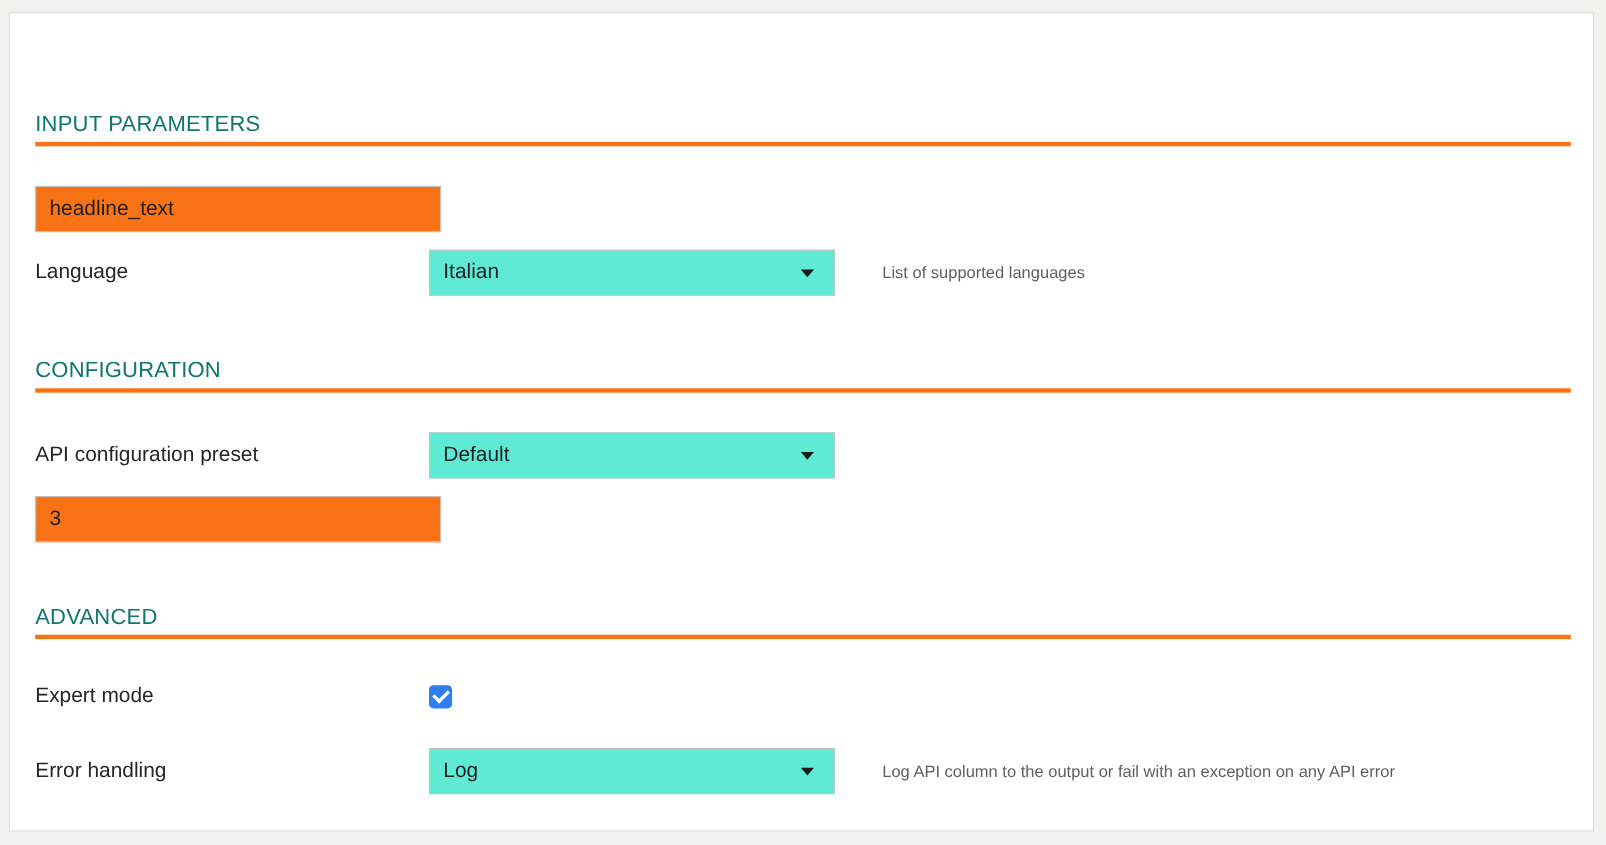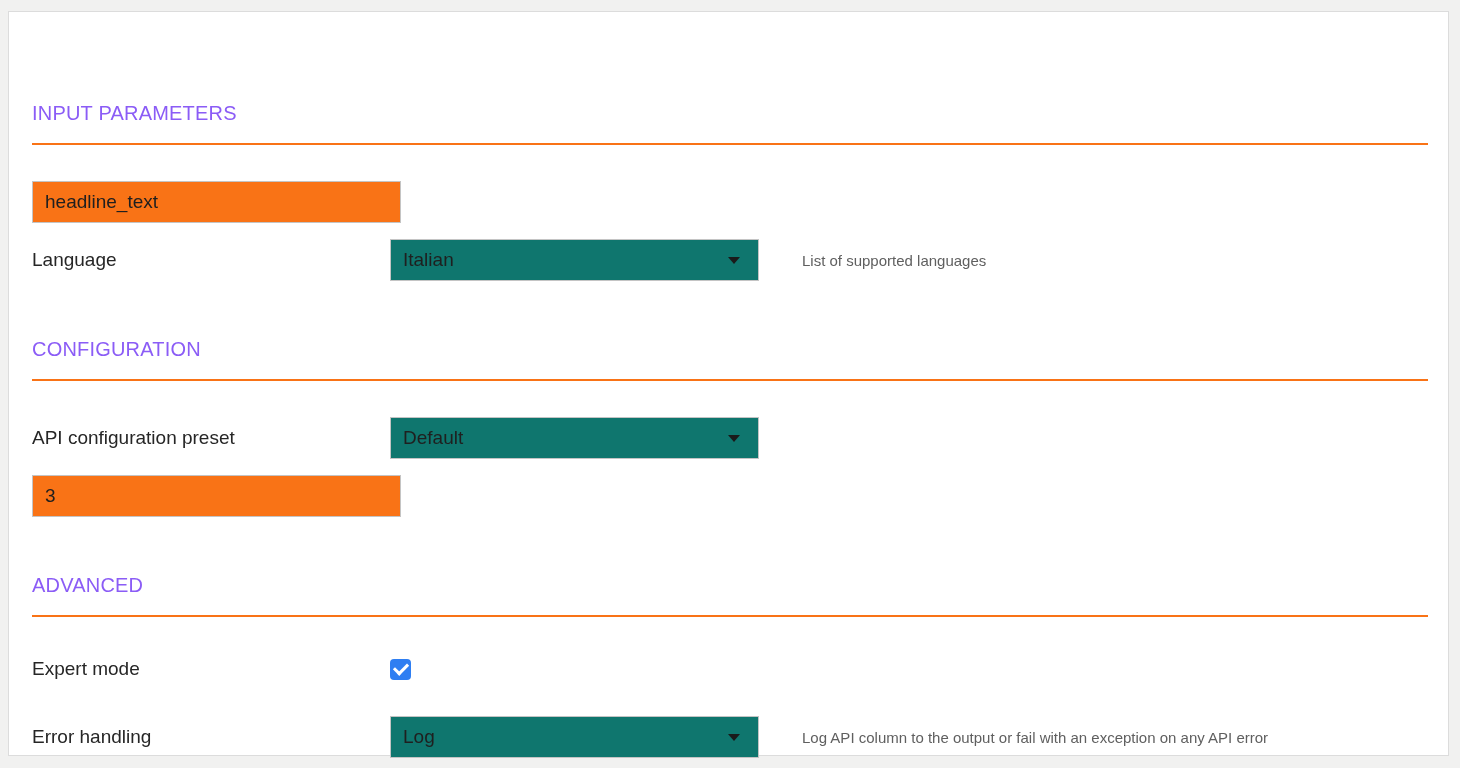--- a/index.html
+++ b/index.html
@@ -15,24 +15,24 @@
     width: 1441px; height: 745px;
     background: #ffffff;
     border: 1px solid #dcdcdc;
     padding: 89px 20px 0 23px;
   }
   .section { width: 100%; }
   .section + .section { margin-top: 56px; }
   .section-title {
     font-size: 20px;
     font-weight: 400;
-    color: #8b5cf6;
+    color: #0f766e;
     line-height: 24px;
-    padding-bottom: 18px;
-    border-bottom: 2px solid #f97316;
+    padding-bottom: 4px;
+    border-bottom: 4px solid #f97316;
     letter-spacing: 0.2px;
   }
   .rows { padding-top: 36px; }
   .row {
     display: flex;
     align-items: center;
     min-height: 42px;
     margin-bottom: 16px;
   }
   .row.short { min-height: 32px; margin-bottom: 31px; }
@@ -50,21 +50,21 @@
     font-family: "Liberation Sans", sans-serif;
     font-size: 19px;
     color: #1f1f1f;
     padding: 0 12px;
     outline: none;
   }
   .select-box {
     width: 369px;
     height: 42px;
     border: 1px solid #c4c4c4;
-    background: #0f766e;
+    background: #5eead4;
     font-size: 19px;
     color: #1f1f1f;
     padding: 0 18px 0 12px;
     display: flex;
     align-items: center;
     justify-content: space-between;
     cursor: pointer;
   }
   .caret {
     width: 0; height: 0;

